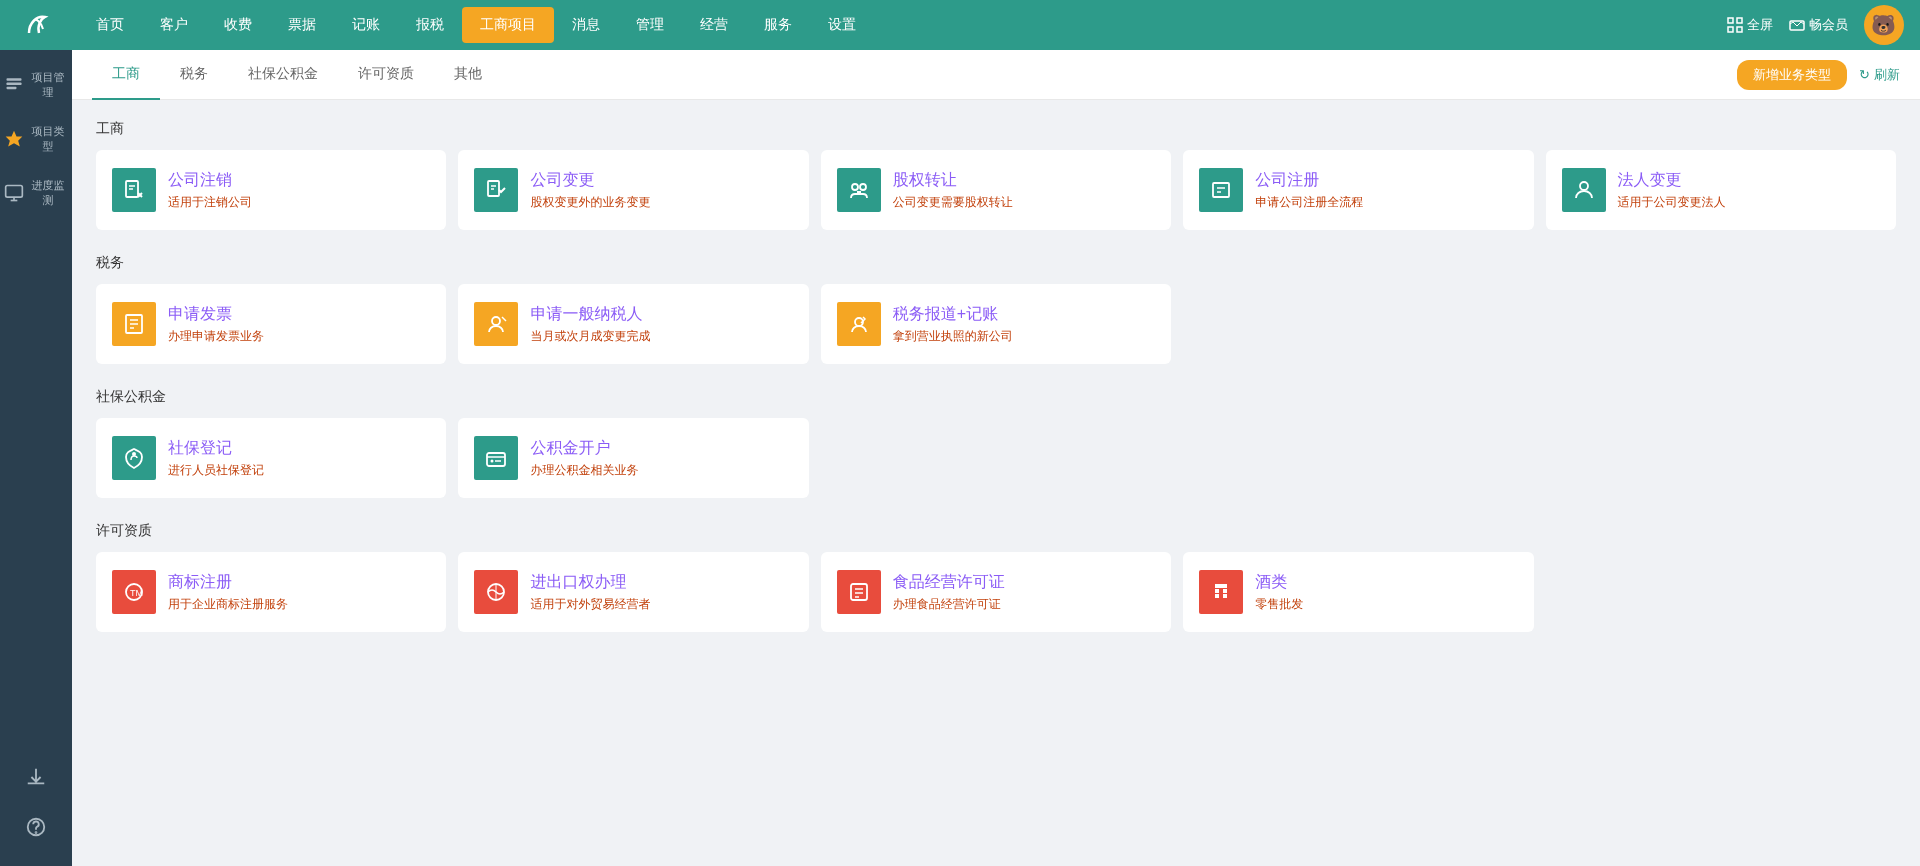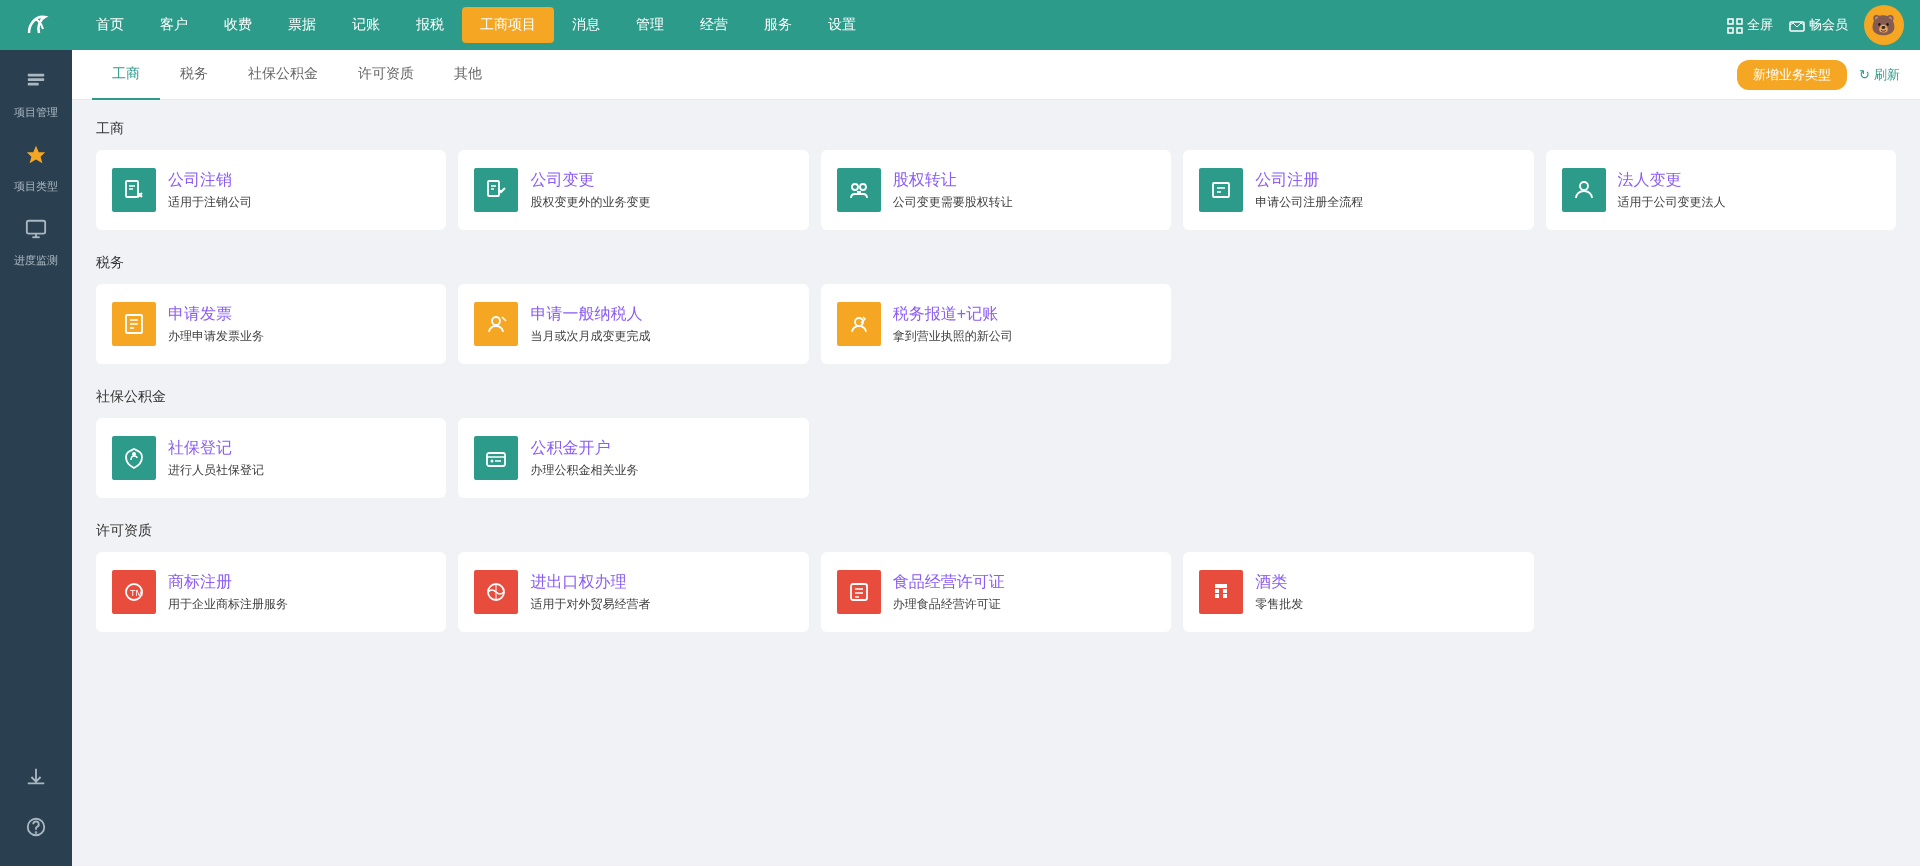--- a/index.html
+++ b/index.html
@@ -33,21 +33,21 @@
     }
     .top-nav-item.active {
       background: #f5a623;
       border-radius: 4px;
     }
     .top-nav-right {
       display: flex; align-items: center; gap: 16px; margin-left: auto;
     }
     .top-nav-right-item {
       color: #fff; font-size: 13px; cursor: pointer;
-      display: flex; align-items: flex-end; gap: 4px;
+      display: flex; align-items: center; gap: 4px;
     }
     .mascot {
       width: 40px; height: 40px;
       background: #f5a623;
       border-radius: 50%;
       display: flex; align-items: center; justify-content: center;
       font-size: 20px;
     }
 
     
@@ -57,22 +57,22 @@
 
     
     .sidebar {
       width: 72px;
       background: #2a3f4f;
       display: flex; flex-direction: column; align-items: center;
       padding-top: 8px;
       flex-shrink: 0;
     }
     .sidebar-item {
-      width: 100%; display: flex; flex-direction: column; align-items: center;
-      padding: 12px 4px; cursor: pointer; color: #aab8c2; font-size: 12px; gap: 13px;
+      width: 100%; display: flex; flex-direction: row; align-items: center;
+      padding: 12px 4px; cursor: pointer; color: #aab8c2; font-size: 12px; gap: 4px;
     }
     .sidebar-item svg { width: 22px; height: 22px; }
     .sidebar-item-label { font-size: 11px; text-align: center; }
     .sidebar-bottom {
       margin-top: auto; padding-bottom: 16px;
       display: flex; flex-direction: column; align-items: center; gap: 8px;
     }
     .sidebar-bottom-item {
       color: #aab8c2; cursor: pointer; padding: 8px;
     }
@@ -153,21 +153,21 @@
     .card-icon {
       width: 44px; height: 44px; border-radius: 2px;
       display: flex; align-items: center; justify-content: center;
       flex-shrink: 0; font-size: 22px; color: #fff;
     }
     .card-icon.teal { background: #2d9b8a; }
     .card-icon.orange { background: #f5a623; }
     .card-icon.red { background: #e84c3d; }
     .card-text { display: flex; flex-direction: column; gap: 3px; }
     .card-title { font-size: 16px; color: #8b5cf6; font-weight: 500; }
-    .card-desc { font-size: 12px; color: #404040; font-family: Liberation Mono, monospace; }
+    .card-desc { font-size: 12px; color: #c2410c; font-family: Liberation Mono, monospace; }
 
     
     .content-scroll { scrollbar-width: thin; scrollbar-color: #ccc #f5f5f5; }
   </style>
 </head>
 <body>
 
 <div class="top-nav">
   <div class="top-nav-logo">
     <svg viewBox="0 0 32 32" fill="none">

